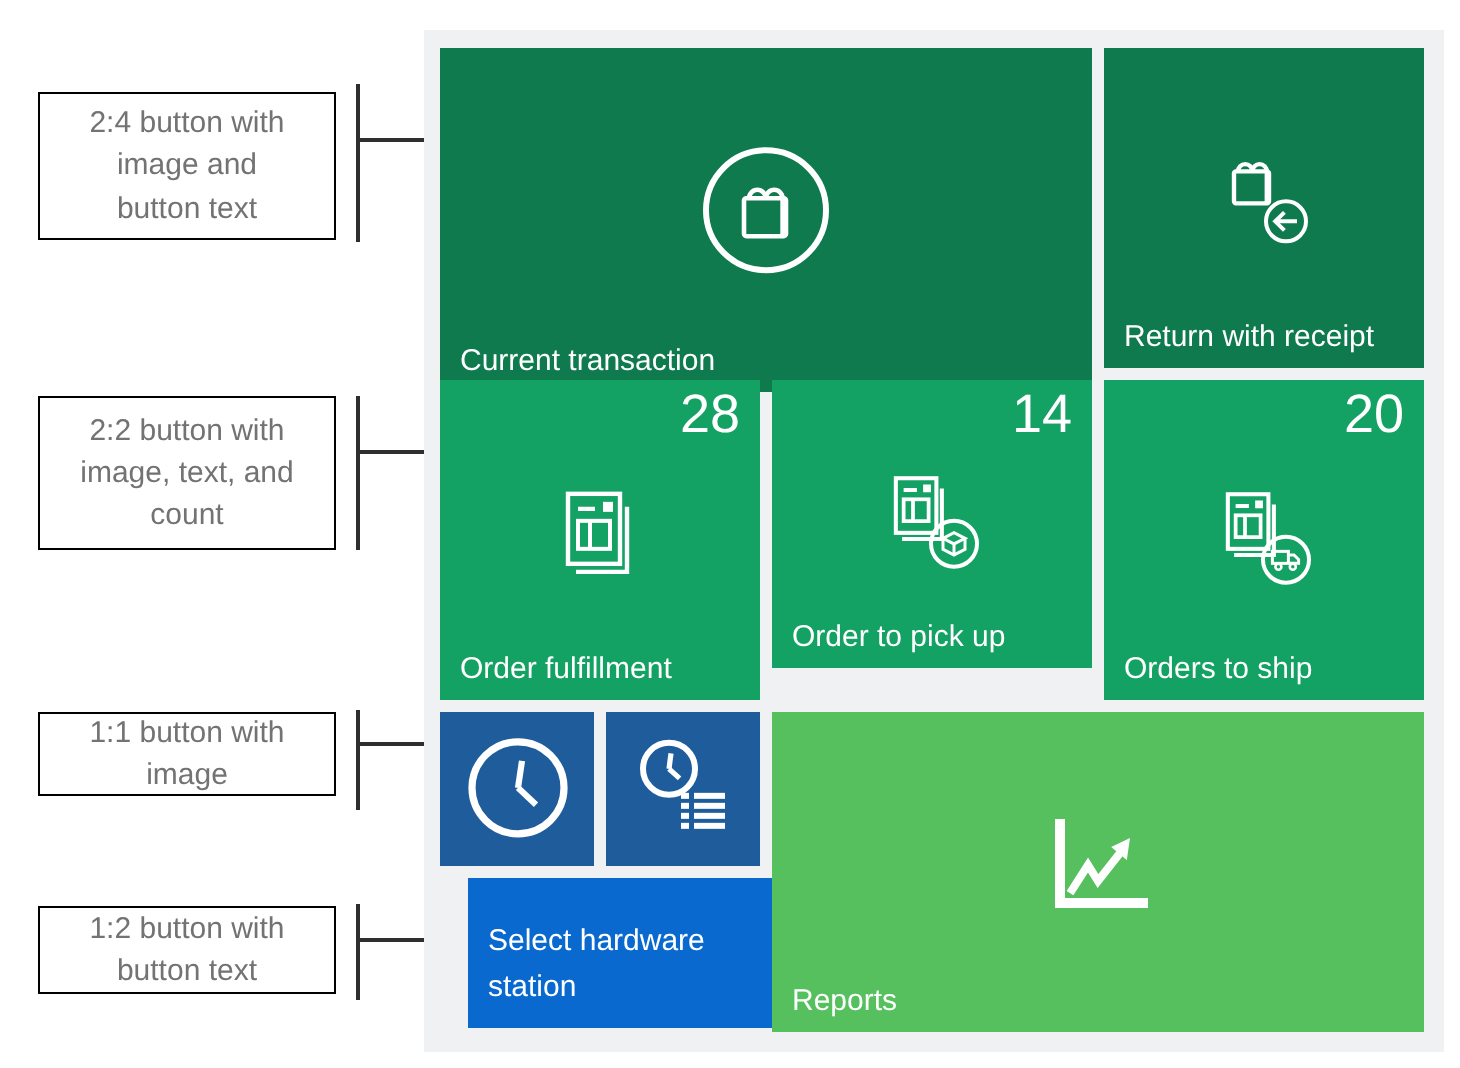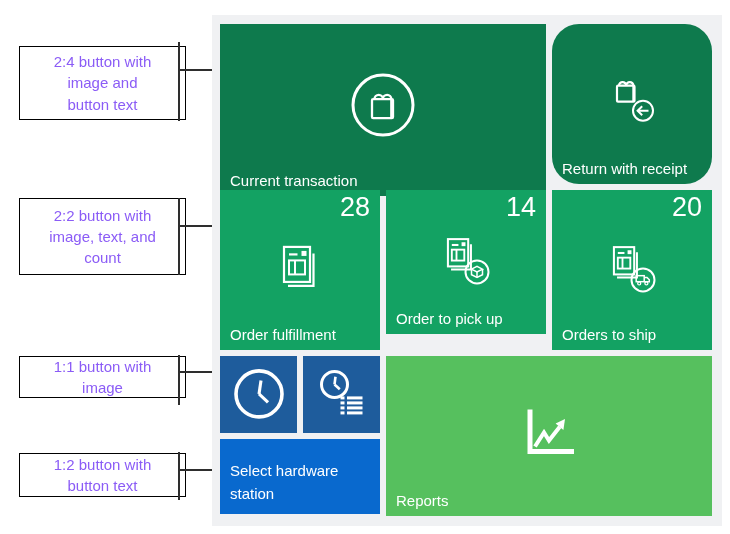--- a/index.html
+++ b/index.html
@@ -2,47 +2,47 @@
 <html style="--color-page-bg: #ffffff; --color-panel-bg: #f0f1f3; --color-tile-dark-green: #0e7a4d; --color-tile-green: #13a263; --color-tile-light-green: #56c05e; --color-tile-dark-blue: #1e5c9c; --color-tile-blue: #0969ce; --color-tile-text: #ffffff; --color-annotation-line: #2e2e2e;"><head>
 <meta charset="utf-8">
 <style>
   html,body{margin:0;padding:0;}
   body{
     width:730px;height:534px;position:relative;background:#fff;
     font-family:"Liberation Sans",sans-serif;overflow:hidden;
   }
   
   .ann-box{
-    position:absolute;left:19px;width:167px;border:1px solid #000;background:#fff;
+    position:absolute;left:19px;width:149px;border:1px solid #000;background:#fff;
     display:flex;align-items:center;justify-content:center;text-align:center;
-    font-size:15px;line-height:1.42;color:#8b5cf6;white-space:pre-line;box-sizing:border-box;
+    font-size:15px;line-height:1.42;color:#737373;white-space:pre-line;box-sizing:border-box;
   }
   .ann-1{top:46px;height:74px;}
   .ann-2{top:198px;height:77px;}
   .ann-3{top:356px;height:42px;}
   .ann-4{top:453px;height:44px;}
   .vline{position:absolute;width:2px;background:#2e2e2e;left:178px;}
   .v1{top:42px;height:79px;}
   .v2{top:198px;height:77px;}
   .v3{top:355px;height:50px;}
   .v4{top:452px;height:48px;}
   .hline{position:absolute;height:2px;background:#2e2e2e;left:178px;width:44px;}
   .h1{top:69px;} .h2{top:225px;} .h3{top:371px;} .h4{top:469px;}
   
   .panel{position:absolute;left:212px;top:15px;width:510px;height:511px;
     background:var(--color-panel-bg,#f0f1f3);}
   .tile{position:absolute;color:var(--color-tile-text,#fff);cursor:pointer;}
   .t-ct{left:8px;top:9px;width:326px;height:172px;background:var(--color-tile-dark-green,#0e7a4d);}
-  .t-rr{left:340px;top:9px;width:160px;height:160px;background:var(--color-tile-dark-green,#0e7a4d);border-radius:27px;}
+  .t-rr{left:340px;top:9px;width:160px;height:160px;background:var(--color-tile-dark-green,#0e7a4d);}
   .t-of{left:8px;top:175px;width:160px;height:160px;background:var(--color-tile-green,#13a263);}
   .t-op{left:174px;top:175px;width:160px;height:144px;background:var(--color-tile-green,#13a263);}
   .t-os{left:340px;top:175px;width:160px;height:160px;background:var(--color-tile-green,#13a263);}
   .t-c1{left:8px;top:341px;width:77px;height:77px;background:var(--color-tile-dark-blue,#1e5c9c);}
   .t-c2{left:91px;top:341px;width:77px;height:77px;background:var(--color-tile-dark-blue,#1e5c9c);}
-  .t-hw{left:8px;top:424px;width:160px;height:75px;background:var(--color-tile-blue,#0969ce);}
+  .t-hw{left:22px;top:424px;width:160px;height:75px;background:var(--color-tile-blue,#0969ce);}
   .t-rp{left:174px;top:341px;width:326px;height:160px;background:var(--color-tile-light-green,#56c05e);text-align:center;}
   .tile-label{position:absolute;left:10px;bottom:7px;font-size:15px;white-space:nowrap;}
   .t-hw .tile-label{white-space:normal;right:26px;line-height:1.5;bottom:9px;}
   .tile-count{position:absolute;right:10px;top:2px;font-size:27px;font-weight:300;}
   .tile-icon{position:absolute;left:50%;top:50%;transform:translate(-50%,-52%);line-height:0;}
   .t-ct .tile-icon{transform:translate(-50%,-57%);}
   .t-rr .tile-icon{transform:translate(-50%,-58%);}
   .t-rp .tile-icon{transform:translate(-50%,-56%);}
   .tile-icon svg{display:block;}
 </style>

